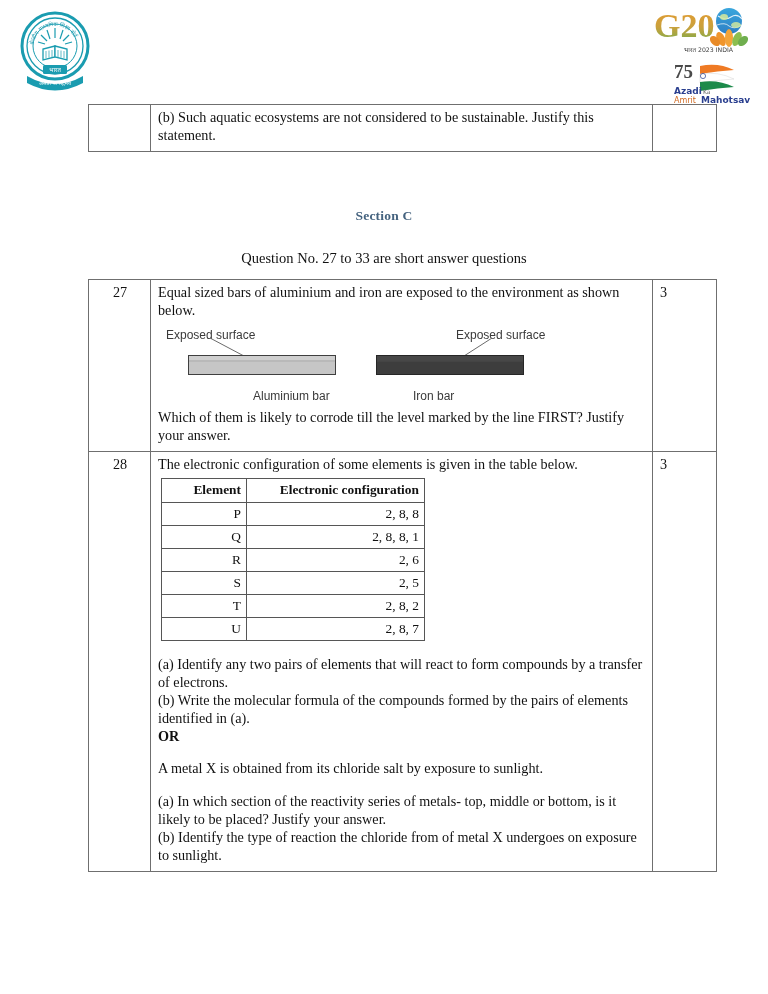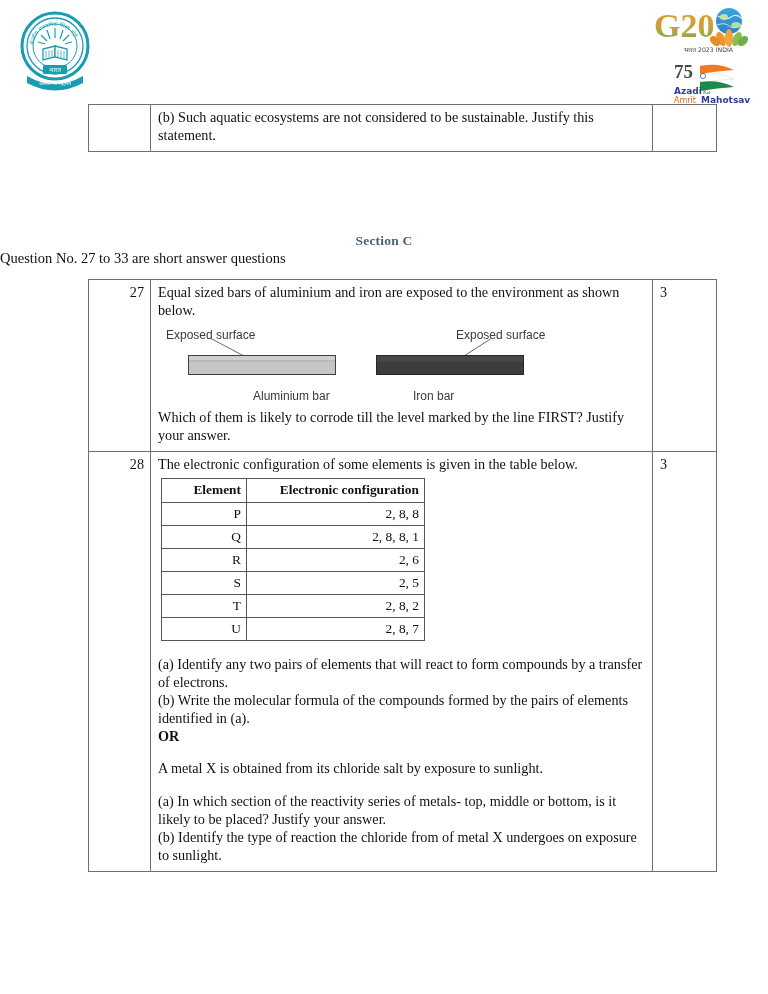--- a/index.html
+++ b/index.html
@@ -41,55 +41,56 @@
     position: absolute;
     left: 672px;
     top: 58px;
     width: 88px;
     height: 48px;
   }
 
   
   .section-title {
     position: absolute;
-    top: 233px;
+    top: 208px;
     left: 0;
     width: 768px;
     text-align: center;
     font-size: 13.5px;
     font-weight: bold;
     color: #45637f;
     letter-spacing: .2px;
   }
   .section-sub {
     position: absolute;
     top: 250px;
     left: 0;
     width: 768px;
+    text-align: center;
     font-size: 14.5px;
     color: #111;
   }
 
   
   .qtable {
     position: absolute;
     border-collapse: collapse;
     table-layout: fixed;
     width: 590px;
     left: 88px;
     padding-left: 27px;
   }
   .qtable td {
     border: 1px solid #6f6f6f;
     vertical-align: top;
     padding: 4px 6px 6px 7px;
     font-size: 14.2px;
     line-height: 1.26;
   }
-  .col-no   { width: 48px; text-align: right; padding-left: 9px; }
+  .col-no   { width: 48px; text-align: center; padding-left: 9px; }
   .col-body { width: 488px; }
   .col-mark { width: 50px; text-align: left; padding-left: 9px; }
 
   #table-top  { top: 104px; }
   #table-main { top: 279px; }
 
   .qtext { margin: 0; }
   .gap-para { margin-top: 15px; }
   .or-label { font-weight: bold; margin: 0; }
 

